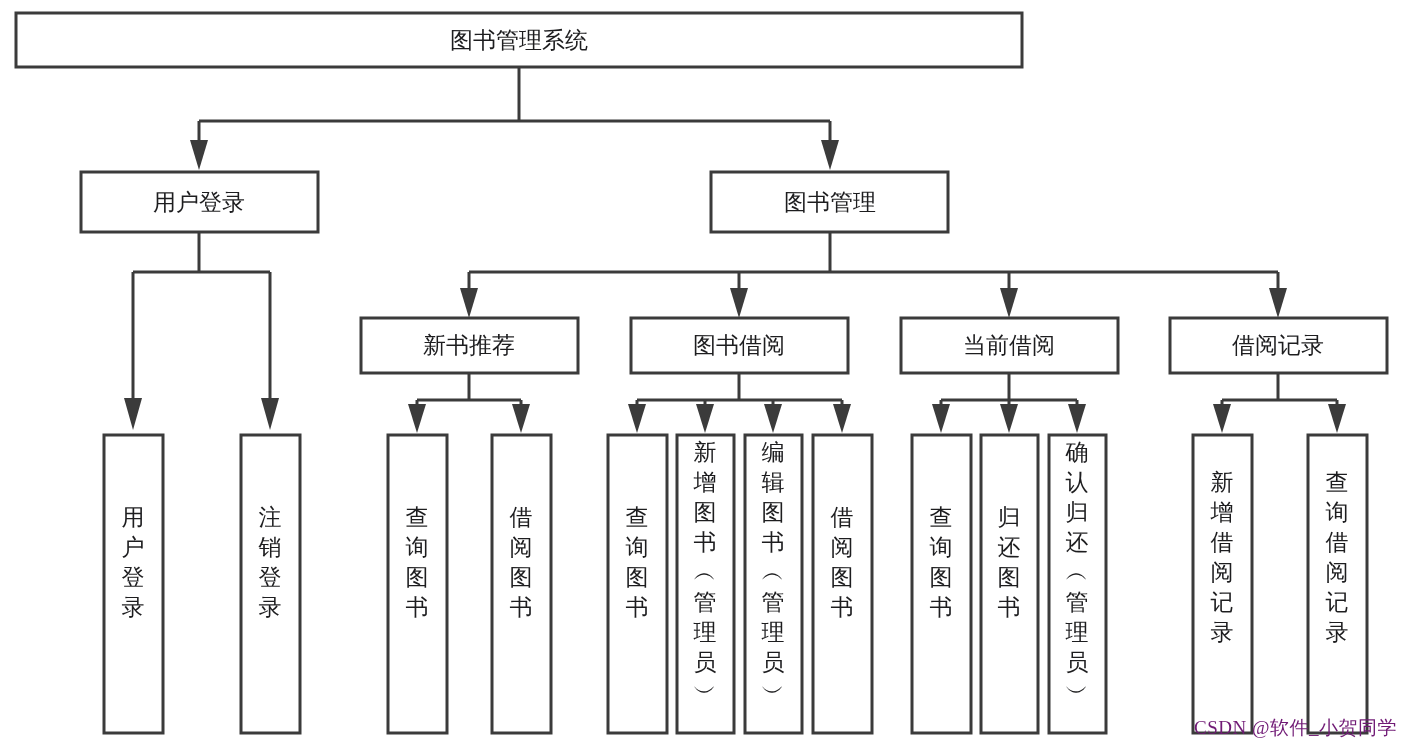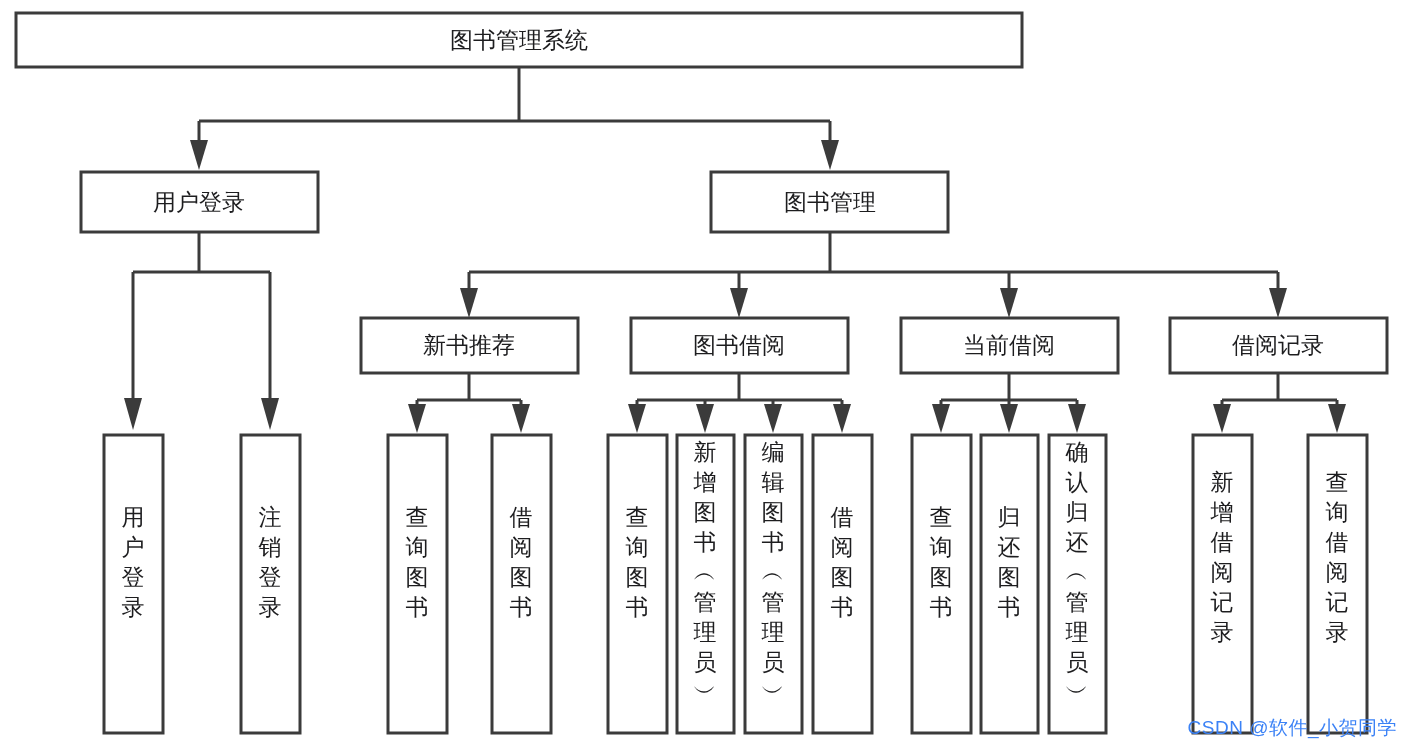--- a/index.html
+++ b/index.html
@@ -49,23 +49,23 @@
   .leaf-label {
     fill: #1d1d1f;
     font-family: "DejaVu Sans", "Liberation Sans", sans-serif;
     font-size: 23px;
     text-anchor: middle;
   }
   .watermark {
     position: absolute;
     right: 8px;
     bottom: 6px;
-    font-family: Liberation Sans, sans-serif;
+    font-family: Liberation Serif, serif;
     font-size: 19px;
-    color: #3b82f6;
+    color: #701a75;
     letter-spacing: 0.5px;
     white-space: nowrap;
     user-select: none;
     margin-left: 11px;
   }
 </style>
 </head>
 <body>
 
 <div id="diagram-root">

